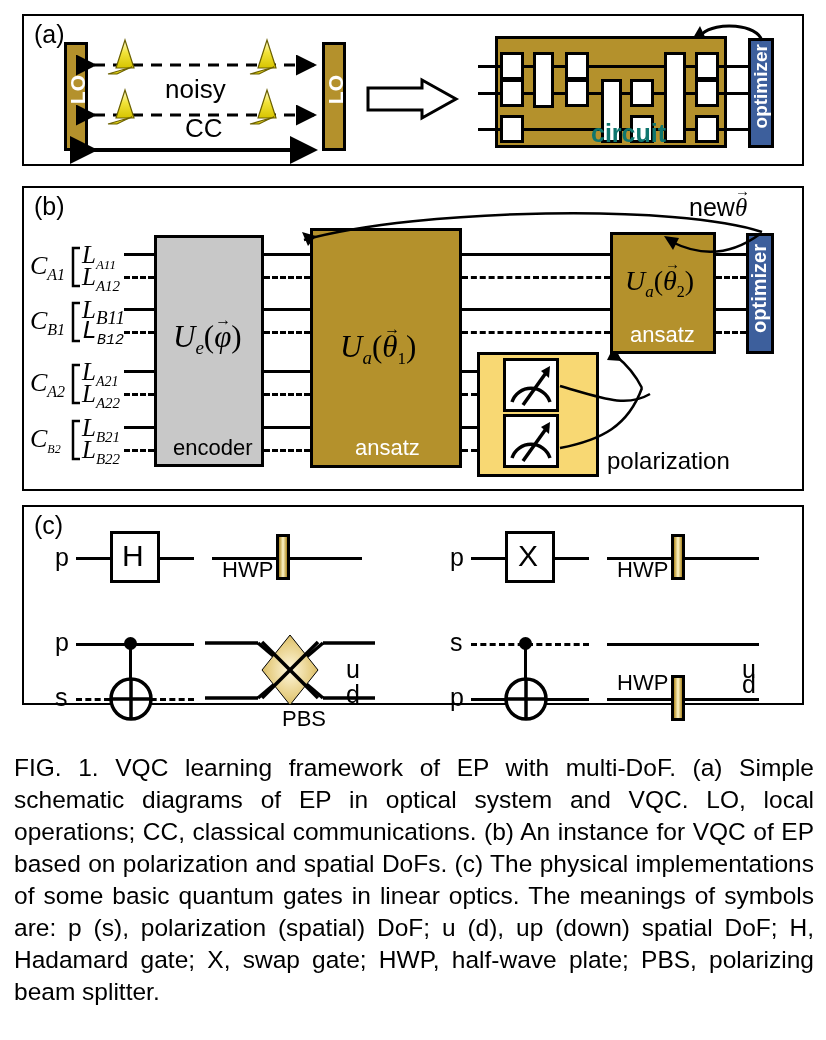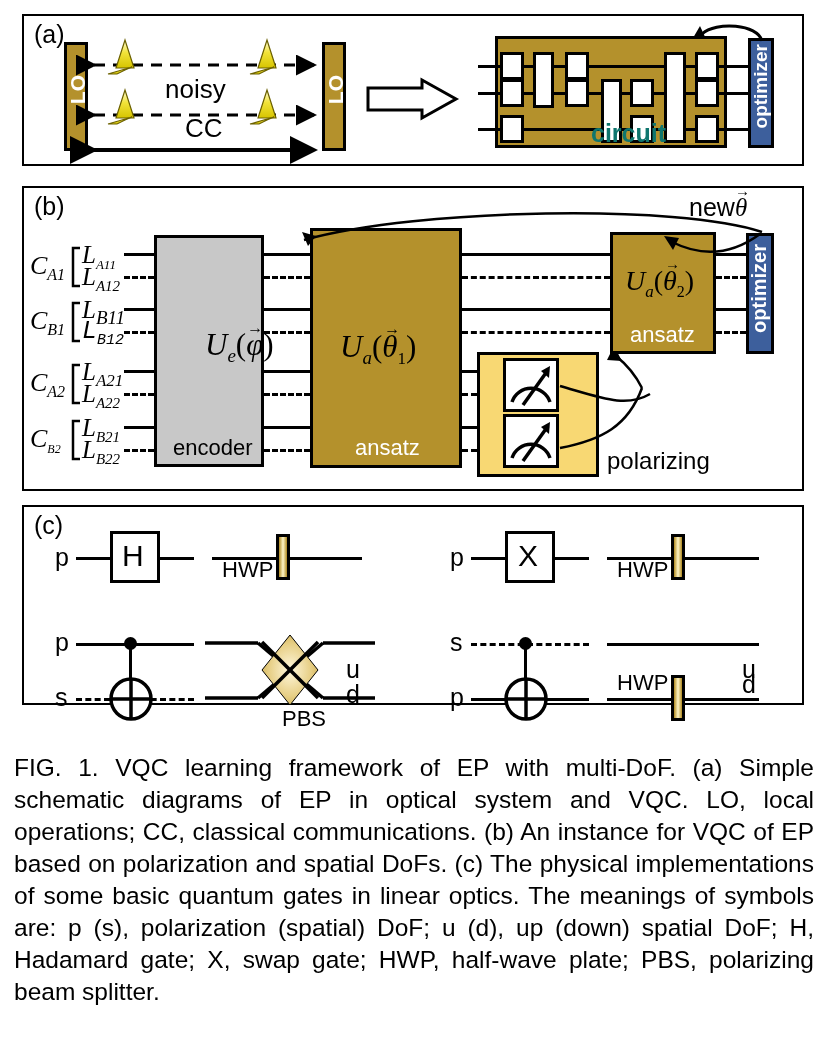--- a/index.html
+++ b/index.html
@@ -159,21 +159,21 @@
     <span>L</span><sub style="font-size:15px;">B12</sub>
   </div>
 
   <div class="lbl" style="left:30px;top:370px;font-family:'Liberation Serif',serif;font-size:26px;font-style:italic;">
     <span>C</span><sub style="font-size:16px;">A2</sub>
   </div>
   <svg class="abs" style="left:70px;top:363px;" width="12" height="42">
       <path d="M10 2 L3 2 L3 40 L10 40" fill="none" stroke="#000" stroke-width="2.5"></path>
     </svg>
   <div class="lbl" style="left:82px;top:359px;font-family:'Liberation Serif',serif;font-size:25px;font-style:italic;">
-    <span>L</span><sub style="font-size:17px;margin-top:29px;">A21</sub>
+    <span>L</span><sub style="font-size:14px;margin-top:29px;">A21</sub>
   </div>
   <div class="lbl" style="left:82px;top:381px;font-family:'Liberation Serif',serif;font-size:25px;font-style:italic;">
     <span>L</span><sub style="font-size:15px;">A22</sub>
   </div>
 
   <div class="lbl" style="left:30px;top:426px;font-family:'Liberation Serif',serif;font-size:26px;font-style:italic;">
     <span>C</span><sub style="font-size:12px;">B2</sub>
   </div>
   <svg class="abs" style="left:70px;top:419px;" width="12" height="42">
       <path d="M10 2 L3 2 L3 40 L10 40" fill="none" stroke="#000" stroke-width="2.5"></path>
@@ -188,21 +188,21 @@
   <div class="wire" style="left:124px;top:253px;width:30px;"></div>
   <div class="wired" style="left:124px;top:276px;width:30px;"></div>
   <div class="wire" style="left:124px;top:308px;width:30px;"></div>
   <div class="wired" style="left:124px;top:331px;width:30px;"></div>
   <div class="wire" style="left:124px;top:370px;width:30px;"></div>
   <div class="wired" style="left:124px;top:393px;width:30px;"></div>
   <div class="wire" style="left:124px;top:426px;width:30px;"></div>
   <div class="wired" style="left:124px;top:449px;width:30px;"></div>
 
   <div class="abs grey" style="left:154px;top:235px;width:110px;height:232px;"></div>
-  <div class="lbl" style="left:173px;top:329px;font-family:'Liberation Serif',serif;font-size:31px;font-style:italic;margin-left:32px;">
+  <div class="lbl" style="left:173px;top:321px;font-family:'Liberation Serif',serif;font-size:31px;font-style:italic;">
     <span>U</span><sub style="font-size:19px;">e</sub><span style="font-style:normal;">(</span><span style="position:relative;display:inline-block;"><span style="position:absolute;left:1px;top:-9px;font-size:16px;font-style:normal;">→</span><span>φ</span></span><span style="font-style:normal;">)</span>
   </div>
   <div class="lbl" style="left:173px;top:437px;font-size:22px;">encoder</div>
 
   <div class="wire" style="left:264px;top:253px;width:46px;"></div>
   <div class="wired" style="left:264px;top:276px;width:46px;"></div>
   <div class="wire" style="left:264px;top:308px;width:46px;"></div>
   <div class="wired" style="left:264px;top:331px;width:46px;"></div>
   <div class="wire" style="left:264px;top:370px;width:46px;"></div>
   <div class="wired" style="left:264px;top:393px;width:46px;"></div>
@@ -230,21 +230,21 @@
     <path d="M9 44 A 20 20 0 0 1 47 44" fill="none" stroke="#000" stroke-width="3.5"></path>
     <line x1="20" y1="47" x2="45" y2="12" stroke="#000" stroke-width="3.5"></line>
     <polygon points="47,8 46,20 38,13" fill="#000"></polygon>
   </svg>
   <svg class="abs" style="left:503px;top:414px;" width="56" height="54">
     <rect x="1.5" y="1.5" width="53" height="51" fill="#fff" stroke="#000" stroke-width="3"></rect>
     <path d="M9 44 A 20 20 0 0 1 47 44" fill="none" stroke="#000" stroke-width="3.5"></path>
     <line x1="20" y1="47" x2="45" y2="12" stroke="#000" stroke-width="3.5"></line>
     <polygon points="47,8 46,20 38,13" fill="#000"></polygon>
   </svg>
-  <div class="lbl" style="left:607px;top:449px;font-size:24px;">polarizing</div>
+  <div class="lbl" style="left:607px;top:449px;font-size:24px;">polarization</div>
 
   <svg class="abs" style="left:556px;top:342px;" width="100" height="122">
     <path d="M4 44 C 46 56, 70 66, 94 52" fill="none" stroke="#000" stroke-width="2.5"></path>
     <path d="M4 106 C 46 98, 72 84, 86 46" fill="none" stroke="#000" stroke-width="2.5"></path>
     <path d="M86 46 C 80 34, 70 22, 60 14" fill="none" stroke="#000" stroke-width="2.5"></path>
     <polygon points="58,4 66,19 51,18" fill="#000"></polygon>
   </svg>
 
   <div class="abs gold" style="left:610px;top:232px;width:106px;height:122px;"></div>
   <div class="lbl" style="left:625px;top:267px;font-family:'Liberation Serif',serif;font-size:28px;font-style:italic;">

